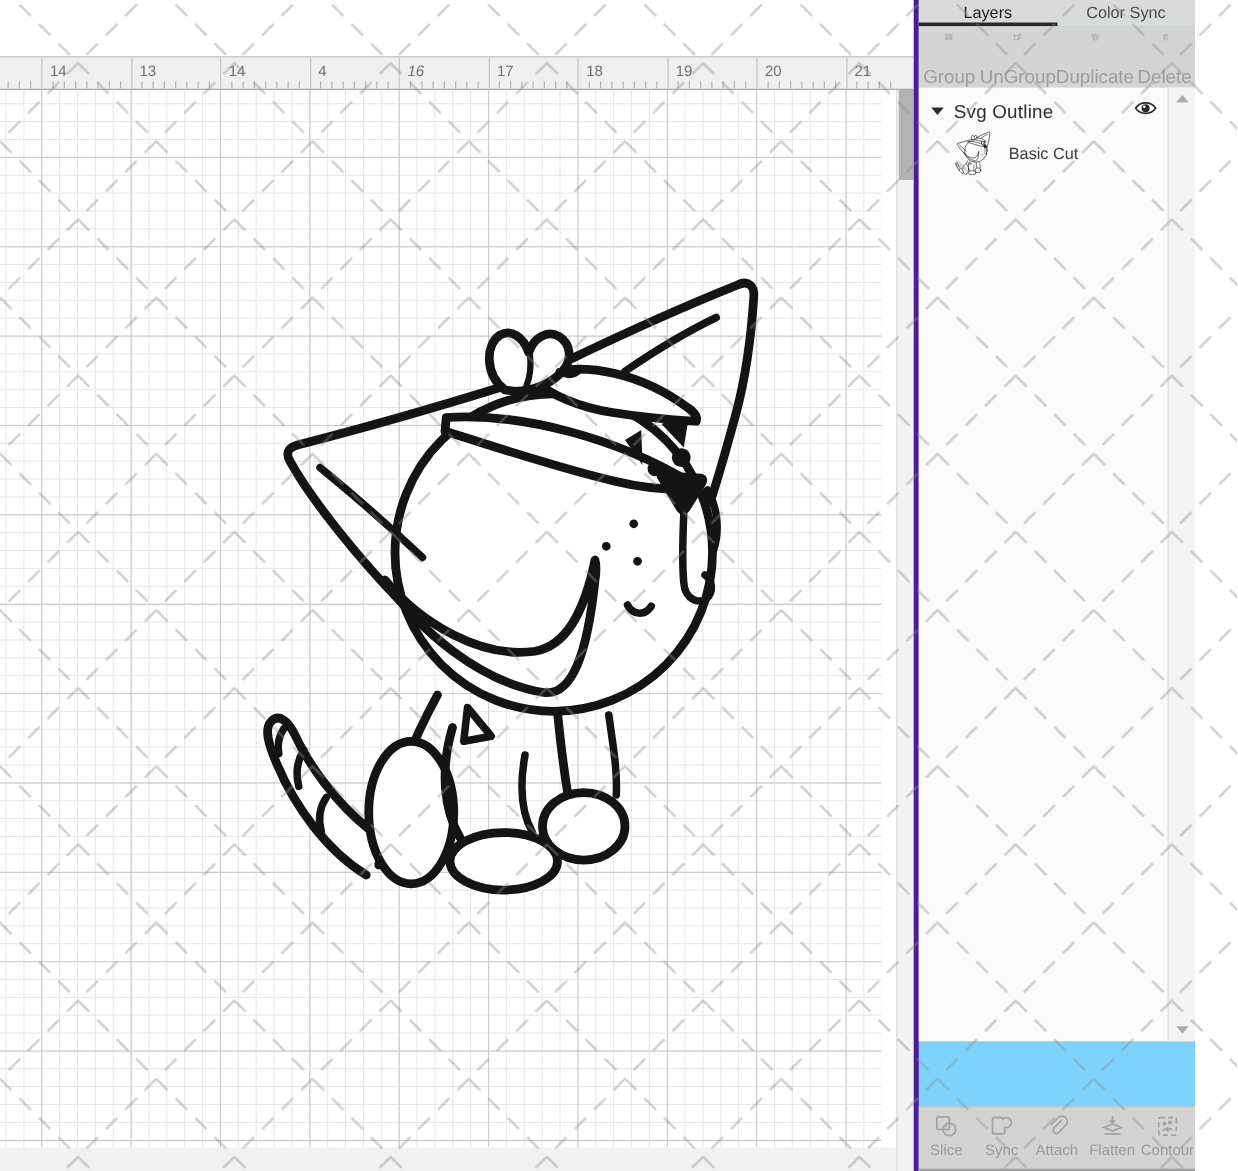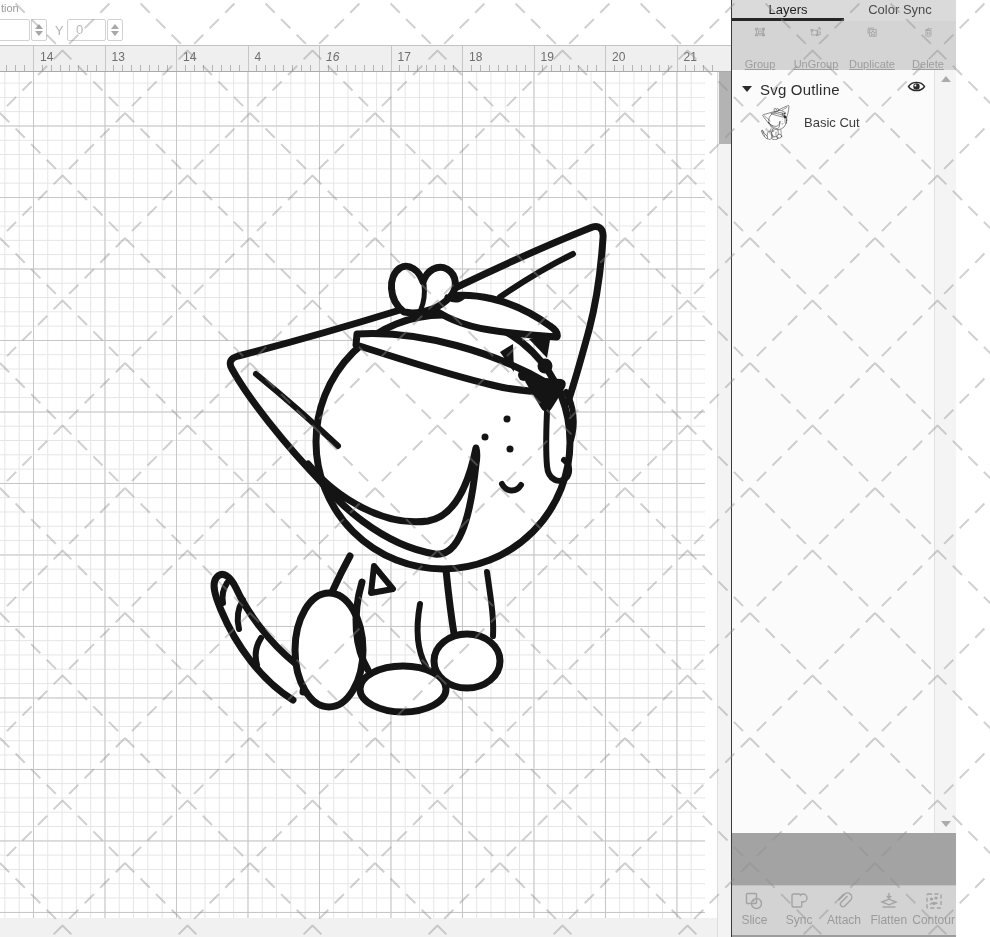--- a/index.html
+++ b/index.html
@@ -37,28 +37,28 @@
     background-position: 0 53.5px, 33px 0, 0 10.6px, 4.4px 0;
   }
   .canvas-below { position:absolute; left:0; top:918px; width:717px; height:19px; background:#f1f1f1; }
   .cat-layer { position:absolute; left:0; top:0; width:717px; height:937px; z-index:5; }
 
   
   .vscroll { position:absolute; left:717px; top:72px; width:14px; height:865px; background:#f3f3f3; border-left:1px solid #ddd; z-index:6; }
   .vthumb { position:absolute; left:1px; top:0; width:12px; height:72px; background:#b3b3b3; }
 
   
-  .panel { position:absolute; left:731px; top:0; width:225px; height:937px; background:#a3a3a3; border-left:1px solid #4c1d95; z-index:8; }
+  .panel { position:absolute; left:731px; top:0; width:225px; height:937px; background:#7dd3fc; border-left:4px solid #4c1d95; z-index:8; }
   .tabs { position:absolute; left:0; top:0; width:100%; height:21px; background:#dadada; display:flex; }
   .tab { flex:1; text-align:center; font-size:13px; line-height:19px; color:#4b4b4b; cursor:pointer; position:relative; }
   .tab.active { color:#1f1f1f; }
   .tab.active::after { content:""; position:absolute; left:0; bottom:0; width:100%; height:3px; background:#262626; }
   .ptoolbar { position:absolute; left:0; top:21px; width:100%; height:49px; background:#d4d4d4; display:flex; }
   .pbtn { flex:1; display:flex; flex-direction:column; align-items:center; justify-content:flex-start; padding-top:5px; color:#9d9d9d; }
-  .pbtn .lbl { font-size:11px; margin-top:20px;text-decoration:underline; }
+  .pbtn .lbl { font-size:15px; margin-top:20px; }
   .pbtn svg { display:block; }
 
   .pbody { position:absolute; left:0; top:70px; width:100%; height:763px; background:#fbfbfb; }
   .group-header { position:absolute; left:10px; top:8px; height:22px; display:flex; align-items:center; }
   .disclose { width:0;height:0;border-left:5px solid transparent;border-right:5px solid transparent;border-top:6px solid #2b2b2b; margin-right:8px; cursor:pointer;}
   .group-title { font-size:15px; color:#2d2d2d; letter-spacing:0.2px; }
   .eye { position:absolute; right:30px; top:9px; cursor:pointer; }
   .layer-item { position:absolute; left:24px; top:32px; height:40px; display:flex; align-items:center; }
   .thumb { width:38px; height:36px; margin-right:10px; }
   .layer-label { font-size:13px; color:#3c3c3c; }
@@ -75,34 +75,20 @@
   .bbtn .lbl { font-size:12px; margin-top:1px; }
 
   
   .watermark { position:absolute; left:0; top:0; width:990px; height:937px; z-index:40; pointer-events:none; opacity:0.42; }
 </style>
 </head>
 <body>
 
 <div class="app">
 
-  <div class="topbar">
-    <div class="crop-label">tion</div>
-    <div class="num-input inp-x">0</div>
-    <div class="spinner spin-x">
-        <span class="tri-up"></span>
-        <span class="tri-dn"></span>
-      </div>
-    <div class="y-label">Y</div>
-    <div class="num-input inp-y">0</div>
-    <div class="spinner spin-y">
-        <span class="tri-up"></span>
-        <span class="tri-dn"></span>
-      </div>
-  </div>
 
   <div class="ruler" id="ruler">
       <div class="sep" style="left: 33px;"></div>
       <div class="rnum" style="left: 40px;">14</div>
       <div class="sep" style="left: 104.5px;"></div>
       <div class="rnum" style="left: 111.5px;">13</div>
       <div class="sep" style="left: 176px;"></div>
       <div class="rnum" style="left: 183px;">14</div>
       <div class="sep" style="left: 247.5px;"></div>
       <div class="rnum" style="left: 254.5px;">4</div>

